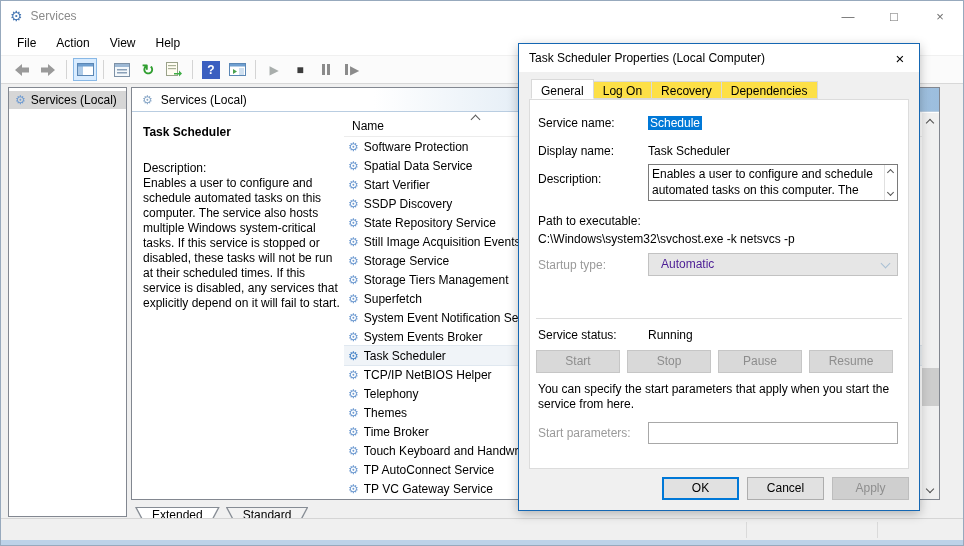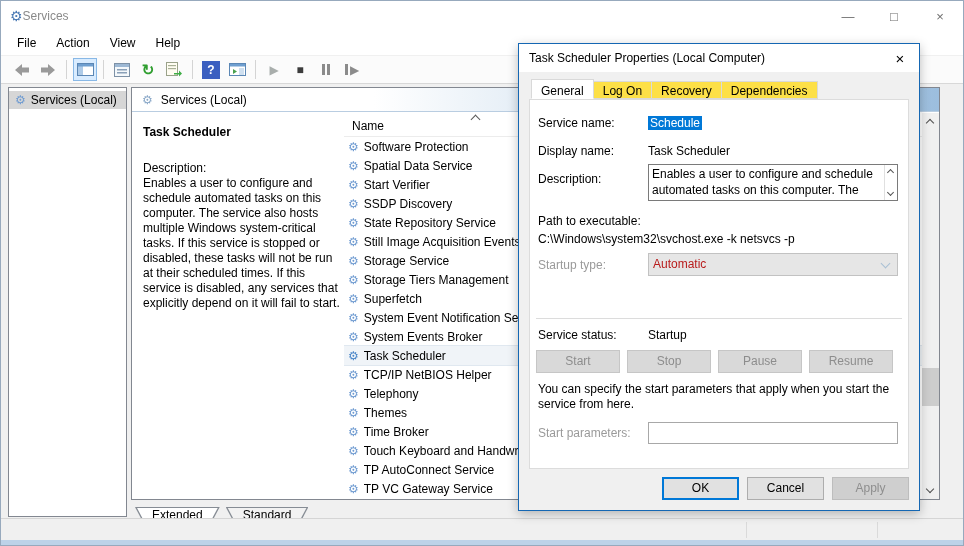--- a/index.html
+++ b/index.html
@@ -5,21 +5,21 @@
   * { margin:0; padding:0; box-sizing:border-box; }
   html,body { background:#e8e8e8; }
   body { font-family:"Liberation Sans", sans-serif; font-size:12px; color:#000; }
 
   .win { position:relative; width:964px; height:546px; background:#f0f0f0;
          border:1px solid #97a9bd; overflow:hidden; }
 
   
   .titlebar { height:30px; background:#fff; display:flex; align-items:center; }
   .titlebar .app-ico { margin-left:9px; color:#4a7ab5; font-size:14px; }
-  .titlebar .ttl { color:#8a8a8a; font-size:12px; }
+  .titlebar .ttl { margin-left:8px; color:#8a8a8a; font-size:12px; }
   .wincontrols { margin-left:auto; display:flex; height:100%; }
   .wbtn { width:46px; height:100%; display:flex; align-items:center; justify-content:center;
           color:#6e6e6e; font-size:13px; }
 
   
   .menubar { height:24px; background:#fff; display:flex; align-items:center; padding-left:6px; }
   .menuitem { padding:3px 10px; }
 
   
   .toolbar { height:29px; background:#fbfbfb; border-top:1px solid #f0f0f0;
@@ -105,21 +105,21 @@
   .dis { color:#9a9a9a; }
   .hl { background:#0078d7; color:#fff; padding:0 2px; }
   .desc-box { position:absolute; left:118px; top:64px; width:250px; height:37px;
               border:1px solid #7a7a7a; background:#fff; display:flex; }
   .desc-box .txt { flex:1; padding:1px 3px; line-height:16px; overflow:hidden; }
   .desc-box .dscroll { width:13px; border-left:1px solid #e0e0e0; position:relative; }
   .dscroll .chev { position:absolute; left:3px; width:5px; height:5px; }
   .dscroll .up { top:5px; border-left:1px solid #555; border-top:1px solid #555; transform:rotate(45deg); }
   .dscroll .dn { bottom:5px; border-right:1px solid #555; border-bottom:1px solid #555; transform:rotate(45deg); }
   .combo { position:absolute; left:118px; top:153px; width:250px; height:23px; background:#e6e6e6;
-           border:1px solid #c2c2c2; color:#b91c1c; line-height:21px; padding-left:4px; }
+           border:1px solid #c2c2c2; color:#4c1d95; line-height:21px; padding-left:12px; }
   .combo .cchev { position:absolute; right:8px; top:6px; width:7px; height:7px;
                   border-right:1px solid #a9c0d4; border-bottom:1px solid #a9c0d4; transform:rotate(45deg); }
   .hsep { position:absolute; left:6px; right:6px; top:218px; height:1px; background:#dcdcdc; }
   .svcbtns { position:absolute; left:6px; top:250px; display:flex; gap:7px;border-radius:9px; }
   .sbtn { width:84px; height:23px; background:#d9d9d9; border:1px solid #c6c6c6; color:#8d8d8d;
           text-align:center; line-height:21px; }
   .helptext { position:absolute; left:8px; top:282px; width:370px; line-height:15px; }
   .sp-input { position:absolute; left:118px; top:322px; width:250px; height:22px;
               background:#fff; border:1px solid #a8a8a8; }
   .dlg-footer { position:absolute; left:0; right:0; bottom:0; height:43px; display:flex;
@@ -398,21 +398,21 @@
 
       <span class="row-label dis" style="top:158px">Startup type:</span>
       <div class="combo">
         <span>Automatic</span>
         <span class="cchev"></span>
       </div>
 
       <div class="hsep"></div>
 
       <span class="row-label" style="top:228px">Service status:</span>
-      <span class="row-value" style="top:228px">Startup</span>
+      <span class="row-value" style="top:228px">Running</span>
 
       <div class="svcbtns">
         <div class="sbtn">Start</div>
         <div class="sbtn">Stop</div>
         <div class="sbtn">Pause</div>
         <div class="sbtn">Resume</div>
       </div>
 
       <div class="helptext">You can specify the start parameters that apply when you start the service from here.</div>
 

